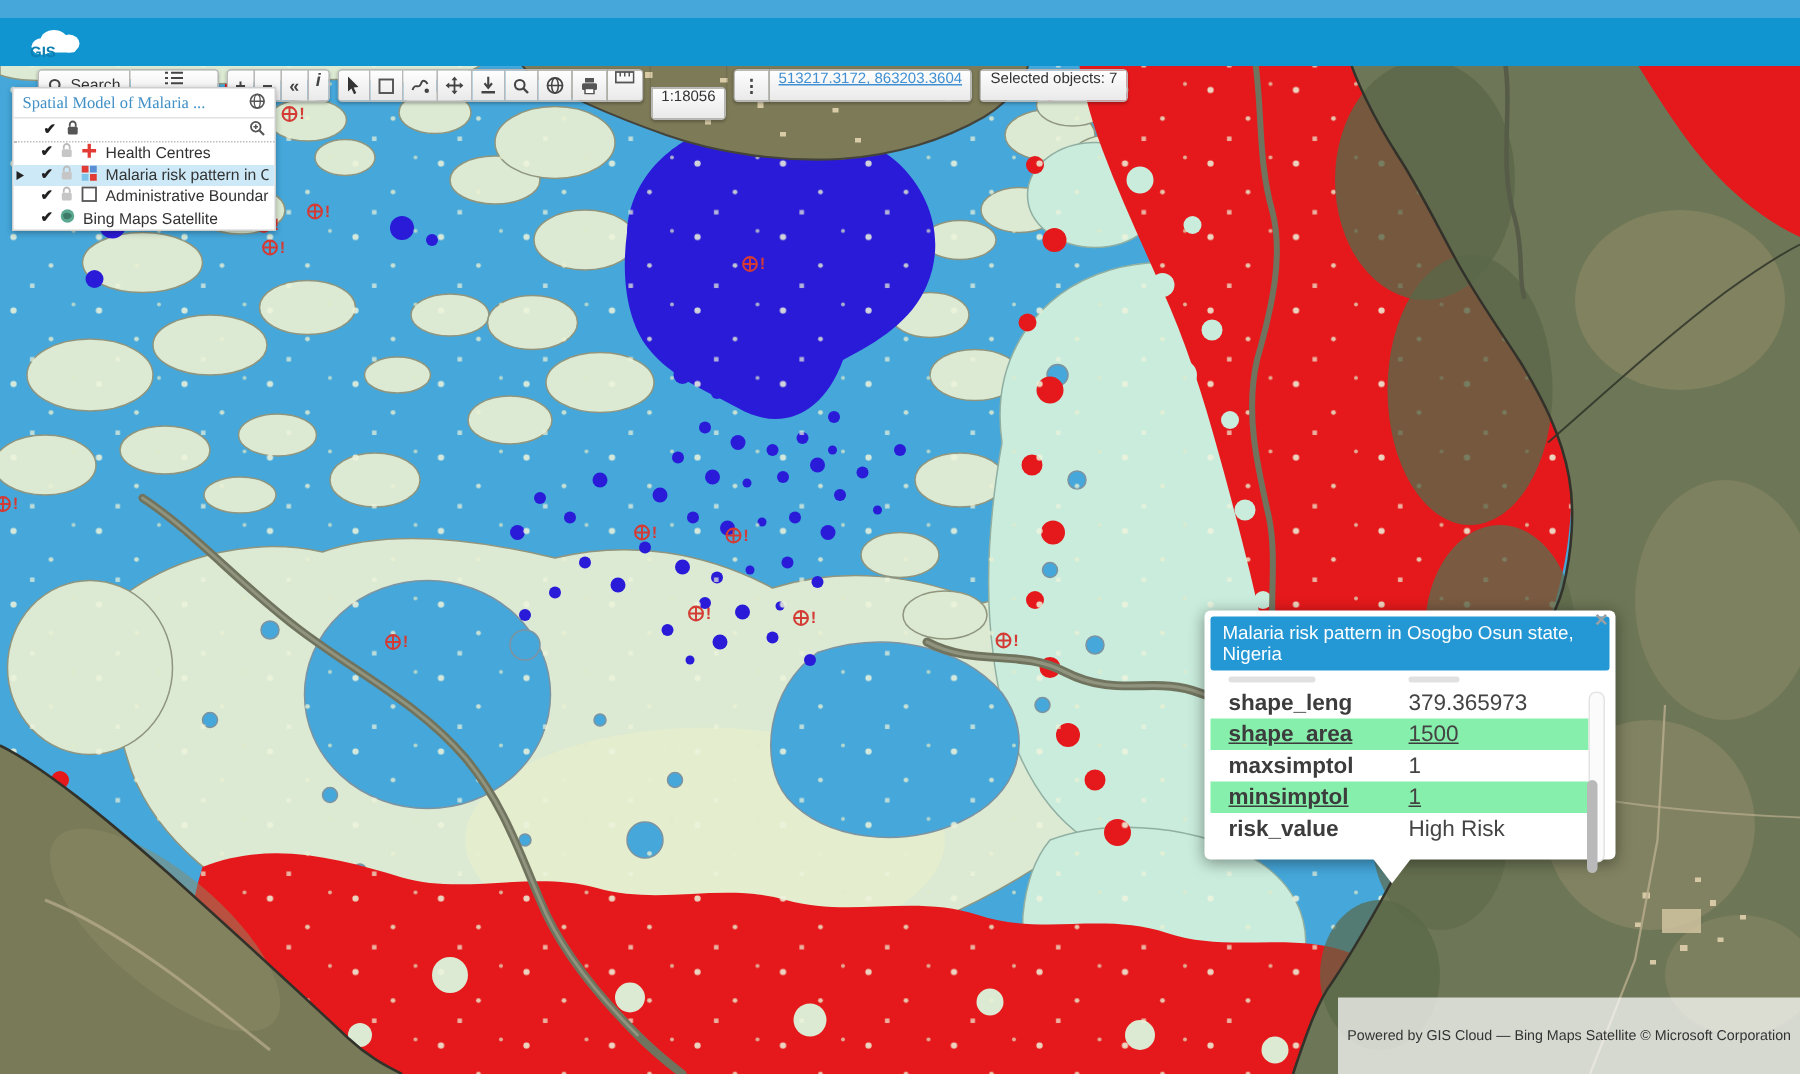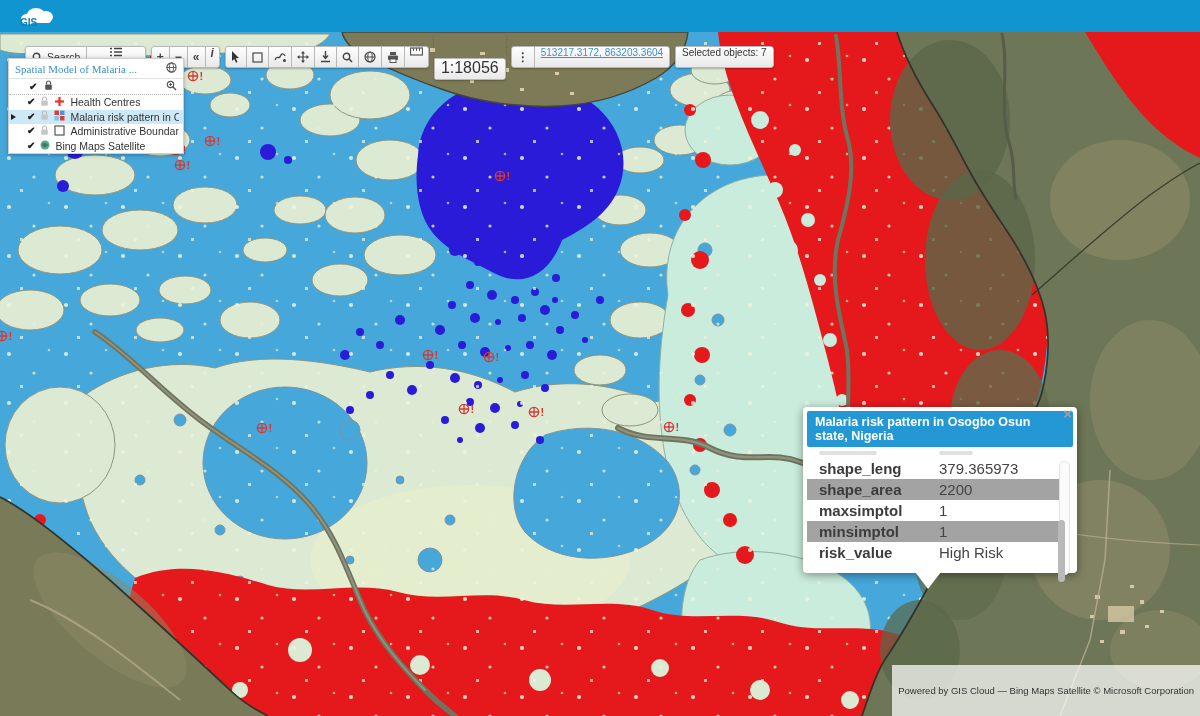--- a/index.html
+++ b/index.html
@@ -1,65 +1,65 @@
 <!DOCTYPE html>
 <html><head>
 <meta charset="utf-8">
 <style>
   html,body{margin:0;padding:0;}
   body{width:1200px;height:716px;position:relative;overflow:hidden;
        font-family:"Liberation Sans",sans-serif;background:#45a7da;}
   
-  .appbar{position:absolute;top:0;left:0;width:1200px;height:32px;
+  .appbar{position:absolute;top:12px;left:0;width:1200px;height:32px;
           background:#1095d1;z-index:40;}
   .logo{position:absolute;left:14px;top:3px;}
   
   .toolbar{position:absolute;top:34px;left:25px;z-index:10;display:flex;align-items:center;gap:5px;}
   .tgroup{display:flex;box-shadow:0 1px 2px rgba(0,0,0,.25);border-radius:3px;overflow:hidden;}
   .tbtn{display:flex;align-items:center;gap:4px;height:20px;padding:0 6px;
         background:linear-gradient(#fefefe,#e9e9e9);border:1px solid #b8b8b8;border-left-width:0;
         font-size:10.5px;color:#333;white-space:nowrap;cursor:pointer;}
   .tgroup .tbtn:first-child{border-left-width:1px;border-radius:3px 0 0 3px;}
   .tgroup .tbtn:last-child{border-radius:0 3px 3px 0;flex-direction:column;}
   .tbtn.icononly{padding:0 5px;}
   .tbtn svg{display:block;}
   .tbtn .sym{font-weight:bold;font-size:12px;line-height:1;color:#444;}
   .coords{color:#3f8fd2;font-size:10px;text-decoration:underline;}
   .selcount{font-size:10px;color:#333;}
-  .scale{font-size:16px;margin-top:24px;}
+  .scale{font-size:10px;margin-top:24px;}
   
   .lpanel{position:absolute;top:58px;left:8px;width:174px;background:#fff;z-index:20;
           border:1px solid #cfcfcf;box-shadow:0 1px 4px rgba(0,0,0,.3);font-size:10.5px;color:#333;}
   .lp-title{display:flex;align-items:center;justify-content:space-between;height:19px;
             padding:0 6px;color:#4190c6;font-size:11px;border-bottom:1px solid #e2e2e2;font-family:Liberation Serif, serif;}
   .lp-sub{display:flex;align-items:center;height:15px;padding:0 6px;gap:7px;
           border-bottom:1px dotted #bdbdbd;}
   .lp-sub .grow{flex:1;}
   .lrow{display:flex;align-items:center;height:14.5px;padding:0 4px;gap:5px;position:relative;}
   .lrow.sel{background:#cde9f7;}
   .chk{font-size:10px;font-weight:bold;color:#222;line-height:1;margin-left:14px;}
   .lp-sub .chk{margin-left:14px;}
   .lrow .chev{position:absolute;left:2px;top:4px;width:0;height:0;
               border-left:5px solid #222;border-top:3.5px solid transparent;border-bottom:3.5px solid transparent;}
   .lname{white-space:nowrap;overflow:hidden;}
   
   .popup{position:absolute;left:803px;top:407px;width:266px;z-index:30;background:#fff;
          border-radius:4px;box-shadow:0 2px 10px rgba(0,0,0,.4);padding:4px;}
   .popup:after{content:"";position:absolute;left:112px;bottom:-16px;width:0;height:0;
                border-left:13px solid transparent;border-right:13px solid transparent;border-top:17px solid #fff;}
-  .ptitle{background:#2498d5;color:#fff;font-weight:bold;font-size:12.5px;
+  .ptitle{background:#2498d5;color:#fff;font-weight:normal;font-size:12.5px;
           padding:4px 8px;border-radius:2px;}
   .pclose{position:absolute;top:0px;right:5px;color:#9aa0a4;font-size:15px;font-weight:bold;
           cursor:pointer;line-height:14px;z-index:2;}
   .pbody{position:relative;padding:2px 14px 6px 0;}
   .sliver{height:9px;position:relative;overflow:hidden;}
   .sliver i{position:absolute;top:2px;height:4px;background:#d9d9d9;border-radius:2px;opacity:.8;}
   .sliver .s1{left:12px;width:58px;} .sliver .s2{left:132px;width:34px;}
   .prow{display:flex;align-items:center;height:21px;font-size:15px;color:#3c3c3c;padding-left:12px;}
-  .prow.alt{background:#a3a3a3;}
+  .prow.alt{background:#86efac;text-decoration:underline;}
   .pfield{font-weight:bold;width:120px;}
   .pval{color:#444;}
   .pscroll{position:absolute;right:3px;top:14px;width:9px;height:112px;background:#fbfbfb;
            border:1px solid #e4e4e4;border-radius:5px;}
   .pthumb{position:absolute;right:4px;top:58px;width:7px;height:62px;background:#b9b9b9;border-radius:4px;}
   
   .attrib{position:absolute;right:0;bottom:0;z-index:5;background:rgba(255,255,255,.72);
           font-size:9.5px;color:#333;padding:20px 6px;}
   
   .mapwrap{position:absolute;inset:0;z-index:0;}
@@ -590,21 +590,21 @@
     <div class="sliver">
         <i class="s1"></i>
         <i class="s2"></i>
       </div>
     <div class="prow">
       <span class="pfield">shape_leng</span>
       <span class="pval">379.365973</span>
     </div>
     <div class="prow alt">
       <span class="pfield">shape_area</span>
-      <span class="pval">2200</span>
+      <span class="pval">1500</span>
     </div>
     <div class="prow">
       <span class="pfield">maxsimptol</span>
       <span class="pval">1</span>
     </div>
     <div class="prow alt">
       <span class="pfield">minsimptol</span>
       <span class="pval">1</span>
     </div>
     <div class="prow">

